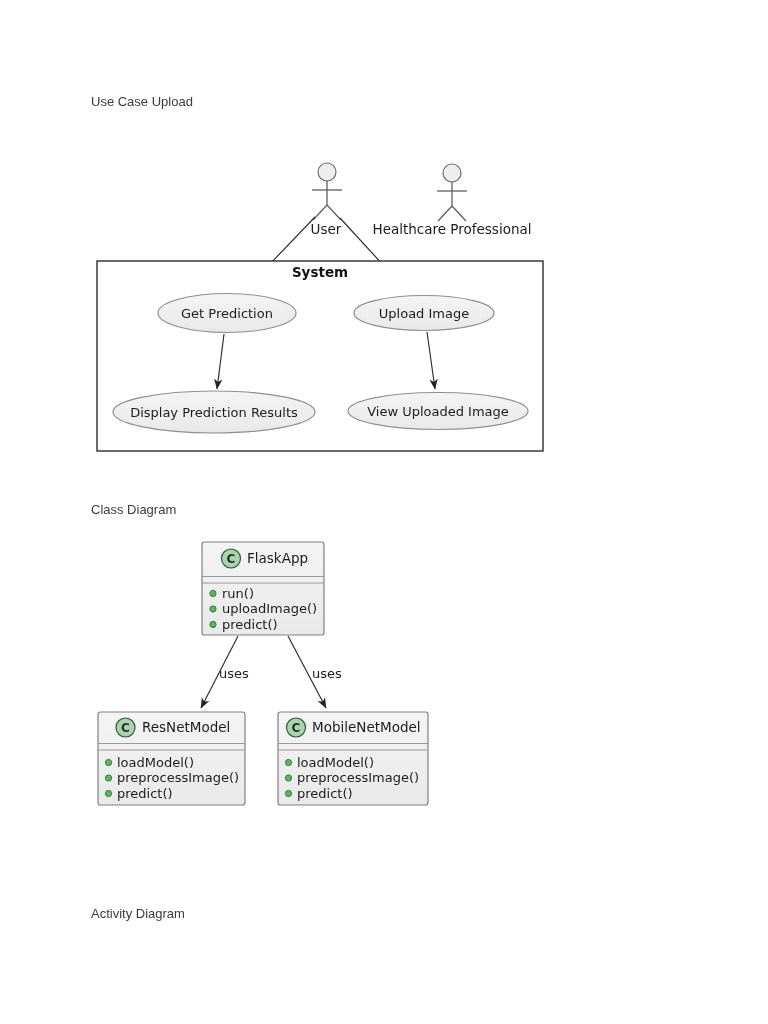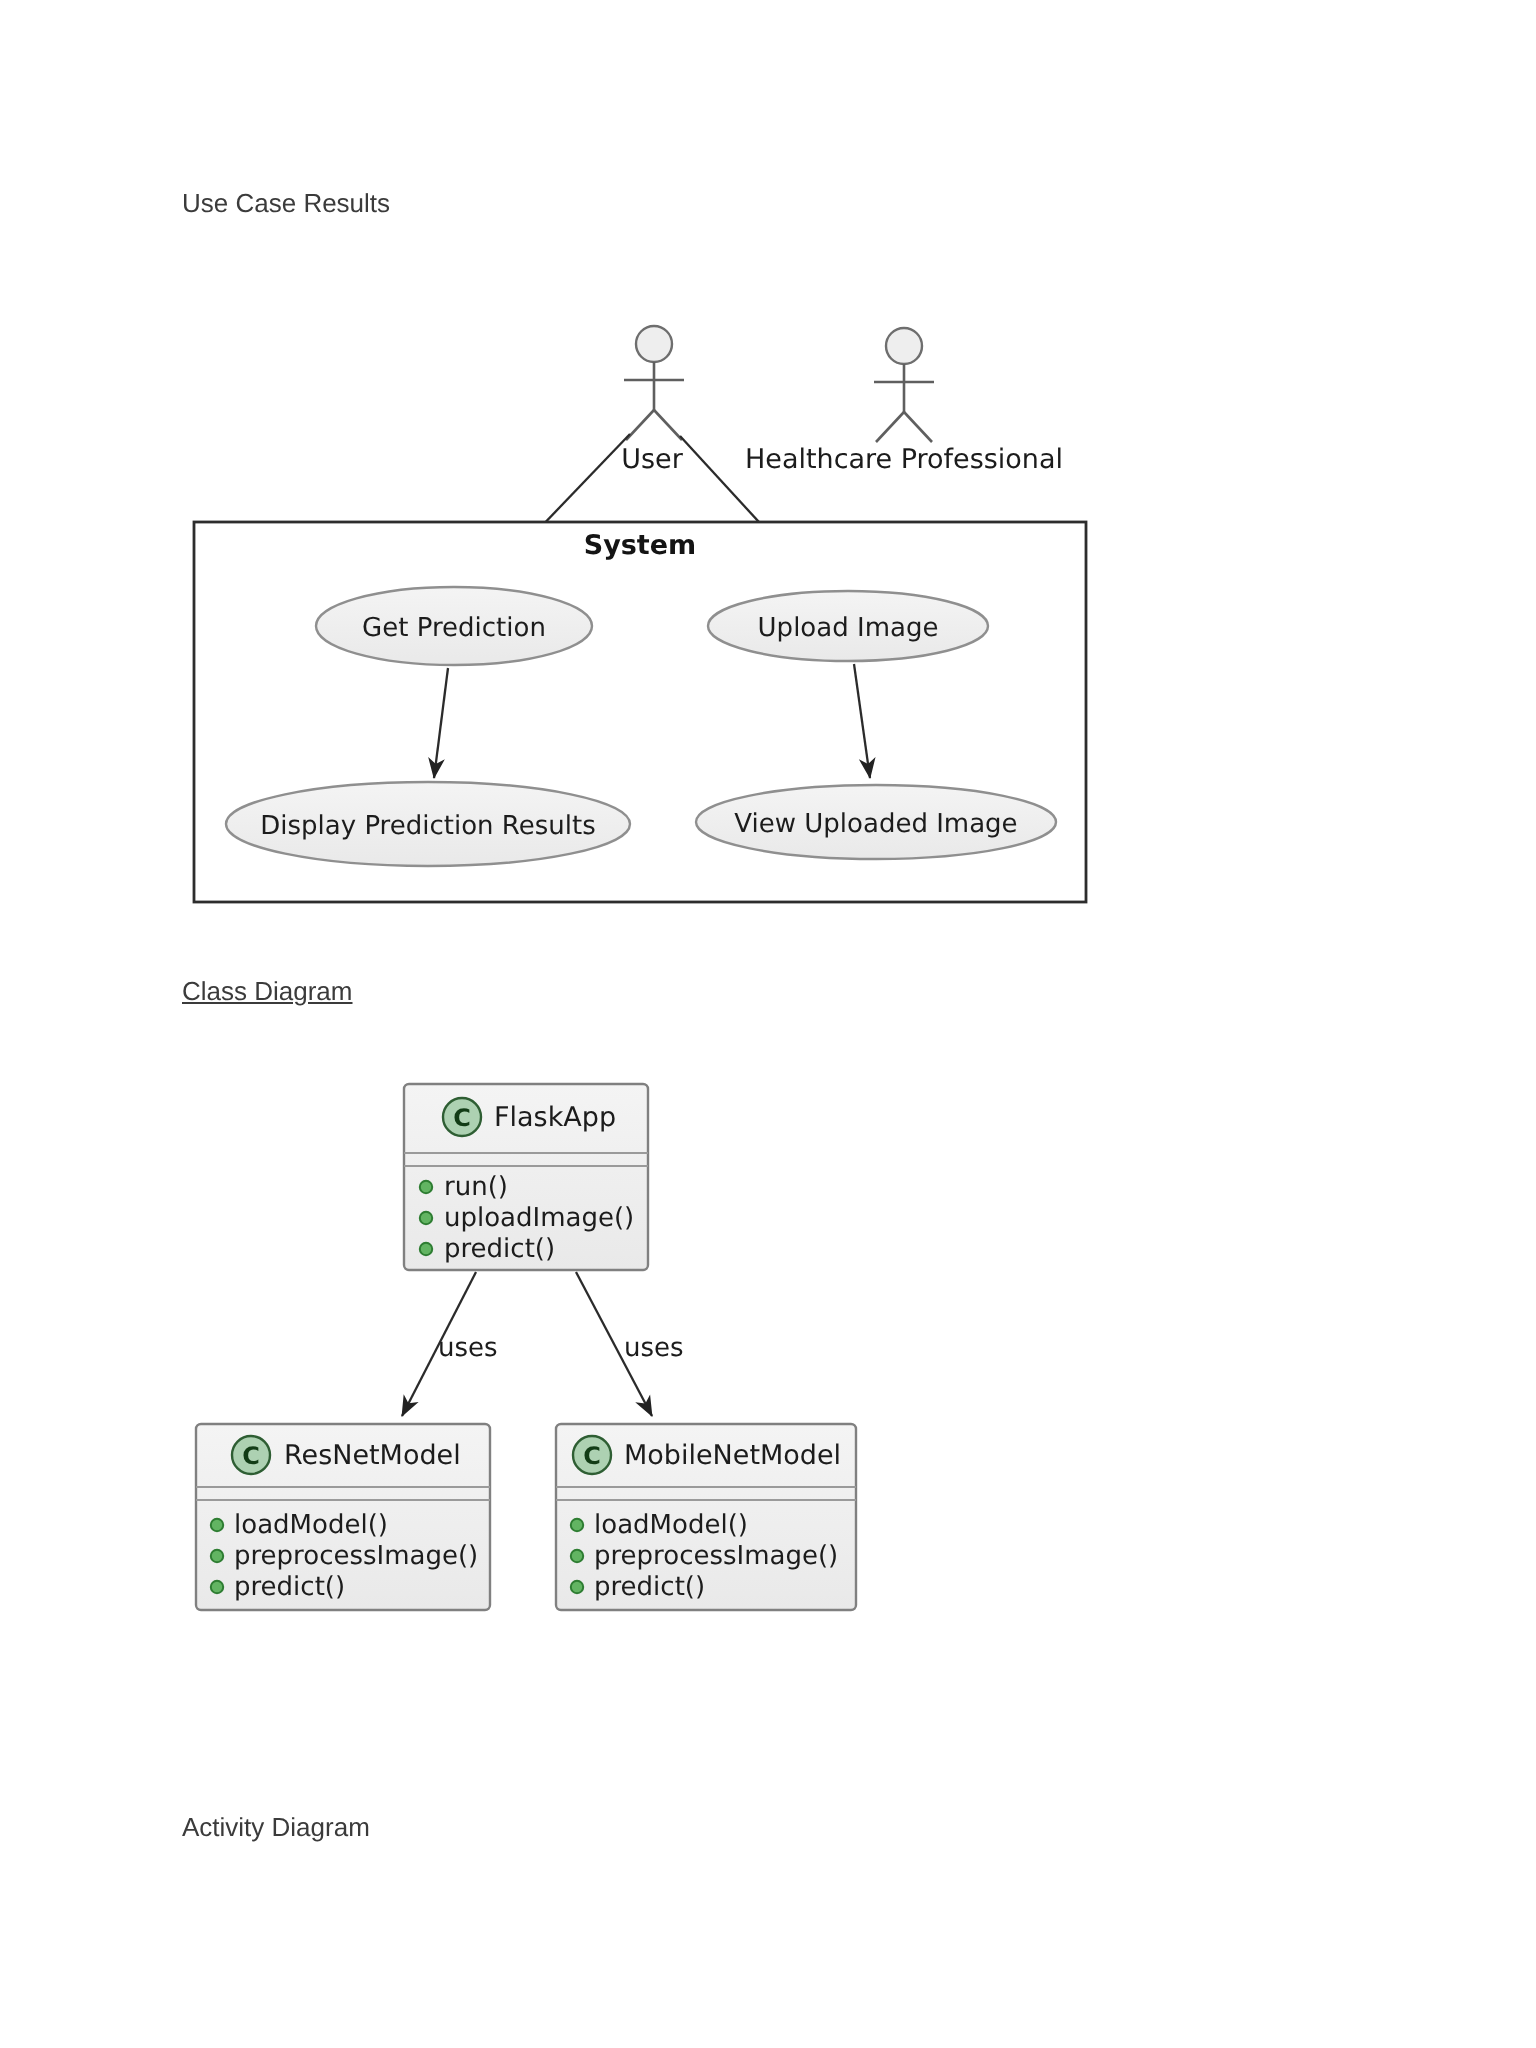--- a/index.html
+++ b/index.html
@@ -12,21 +12,21 @@
   }
   .doc-heading{
     position:absolute;
     left:91px;
     font-size:13px;
     color:#3b3b3b;
     font-family:"Liberation Sans",sans-serif;
     white-space:nowrap;
   }
   #heading-usecase{top:94px;}
-  #heading-class{top:488px;text-decoration:underline;}
+  #heading-class{top:502px;}
   #heading-activity{top:906px;}
   svg{position:absolute;top:0;left:0;}
   svg text{
     font-family:"DejaVu Sans",sans-serif;
     fill:#1c1c1c;
   }
   .actor-label{font-size:13.5px;text-anchor:middle;}
   .uc-label{font-size:13px;text-anchor:middle;}
   .sys-title{font-size:13.5px;font-weight:bold;text-anchor:middle;fill:#141414;}
   .cls-title{font-size:13.5px;}
@@ -41,21 +41,21 @@
   .cls-rect{fill:url(#softGray);stroke:#808080;stroke-width:1.2;}
   .cls-sep{stroke:#9a9a9a;stroke-width:1;}
   .cls-icon{fill:#add1b2;stroke:#2e5e33;stroke-width:1.2;}
   .m-bullet{fill:#62b462;stroke:#2e7d32;stroke-width:1;}
 </style>
 </head>
 <body>
 
 <div id="page">
 
-  <div class="doc-heading" id="heading-usecase">Use Case Results</div>
+  <div class="doc-heading" id="heading-usecase">Use Case Upload</div>
   <div class="doc-heading" id="heading-class">Class Diagram</div>
   <div class="doc-heading" id="heading-activity">Activity Diagram</div>
 
   <svg width="768" height="1024" viewBox="0 0 768 1024">
     <defs>
       <linearGradient id="softGray" x1="0" y1="0" x2="0" y2="1">
         <stop offset="0" stop-color="#f4f4f4"></stop>
         <stop offset="1" stop-color="#e9e9e9"></stop>
       </linearGradient>
       <marker id="arrowHead" viewBox="0 0 11 11" refX="10" refY="5.5" markerWidth="11" markerHeight="11" markerUnits="userSpaceOnUse" orient="auto">

